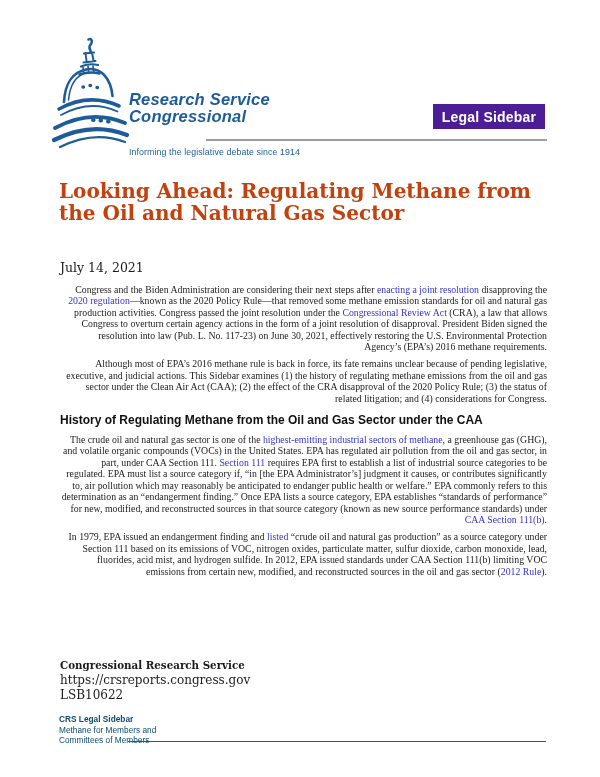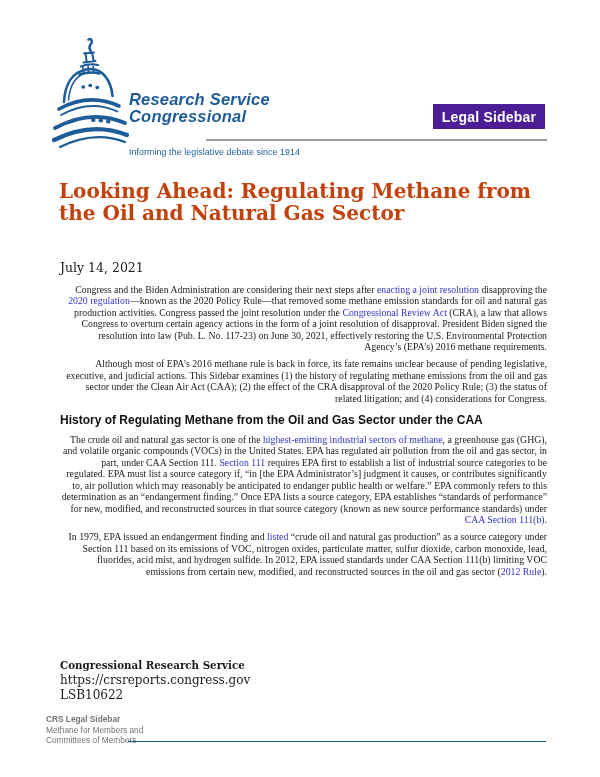--- a/index.html
+++ b/index.html
@@ -33,21 +33,21 @@
   h2.section{font-family:Liberation Sans, sans-serif;font-weight:bold;font-size:12px;
              margin:9px 0 7px 0;color:#101010;white-space:nowrap;}
   a.inline-link{color:#3333cc;text-decoration:none;cursor:pointer;}
 
   
   .footer-right{position:absolute;left:60px;top:658px;width:486px;color:#1a1a1a;}
   .fr-org{font-family:"DejaVu Serif",serif;font-weight:bold;font-size:10.3px;line-height:15px;}
   .fr-url,.fr-id{font-family:"DejaVu Serif",serif;font-size:12px;line-height:15px;}
 
   
-  .footer-left{position:absolute;left:46px;top:714px;color:#737373;
+  .footer-left{position:absolute;left:59px;top:714px;color:#0c4a6e;
                font-family:"Liberation Sans",sans-serif;}
   .fl-bold{font-weight:bold;font-size:8.3px;line-height:10.5px;}
   .fl-line{font-size:8.3px;line-height:10.5px;}
   .footer-rule{position:absolute;left:128px;top:741px;width:418px;height:0;
                border-top:1.5px solid #1e5c99;}
 </style>
 </head>
 <body>
 
 <div class="page">

